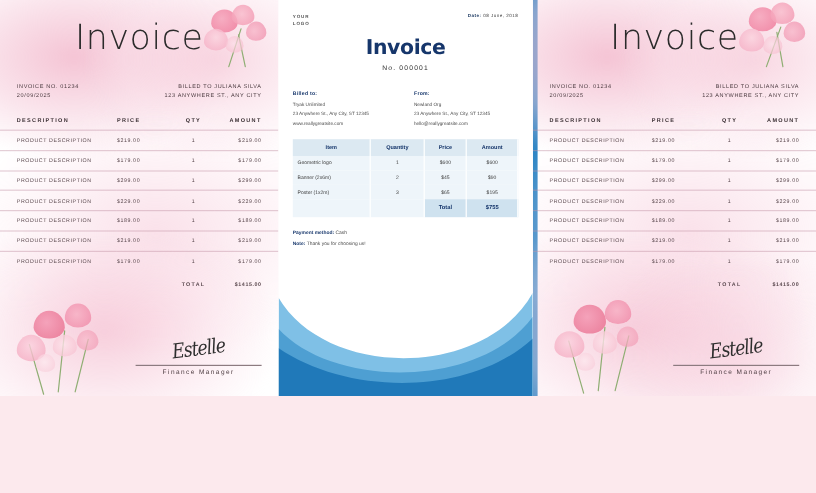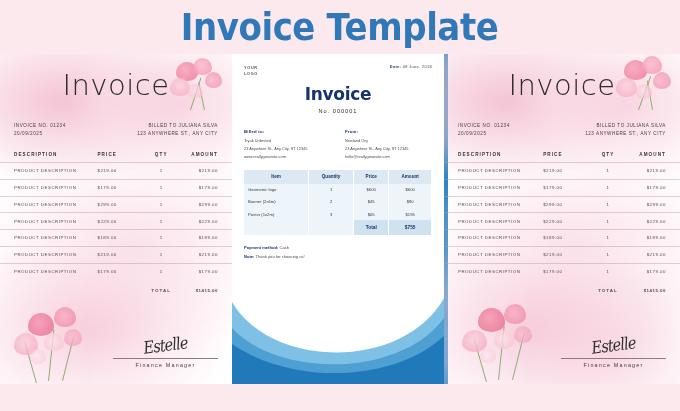--- a/index.html
+++ b/index.html
@@ -138,23 +138,20 @@
 
   .wave-wrap { position:absolute; left:0; right:0; bottom:0; height:92px; overflow:hidden; }
   .wave-wrap svg { display:block; width:100%; height:100%; }
   .edge-strip { position:absolute; top:0; bottom:0; width:4px; background:#2f86c5; }
 </style>
 </head>
 <body>
 
 <div class="page">
 
-  <div class="title-bar">
-    <h1>Invoice Template</h1>
-  </div>
 
   <div class="panels">
 
     <div class="panel panel-left">
       <div class="wash wash-top-l"></div>
       <div class="wash wash-top-r"></div>
       <div class="wash wash-mid"></div>
       <div class="wash wash-bot"></div>
 
       <div class="floral" style="right:2px;top:4px;width:70px;height:62px;">

